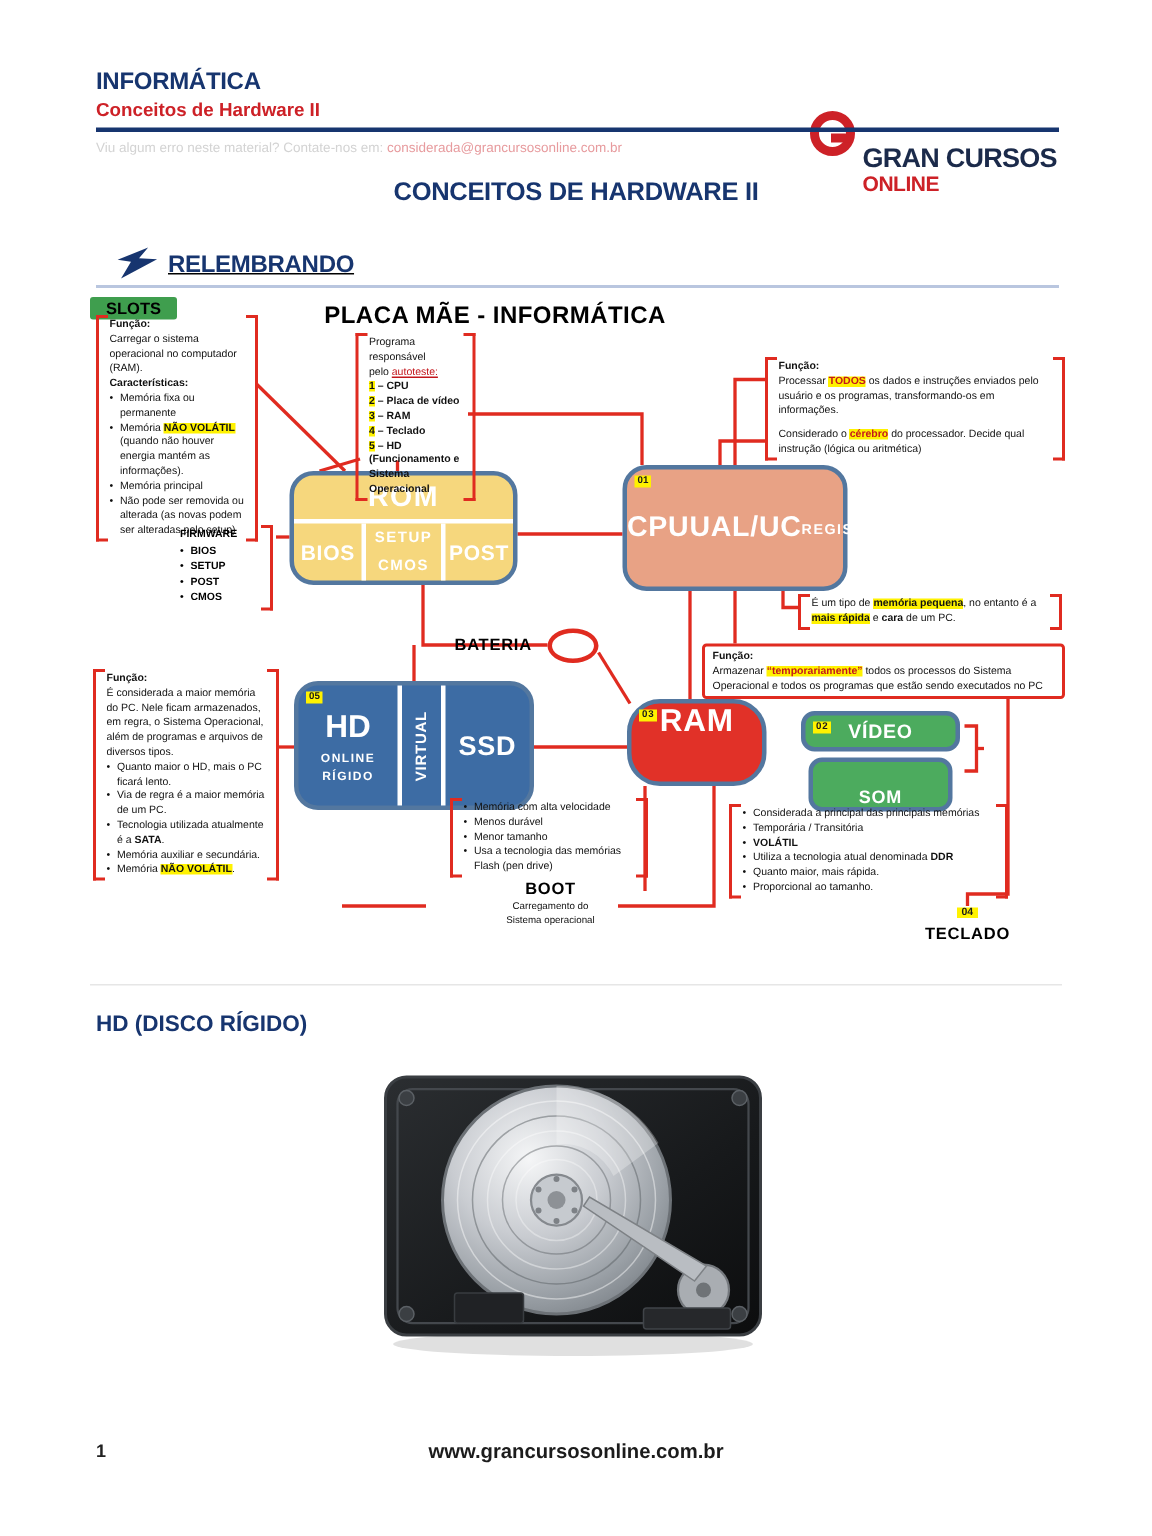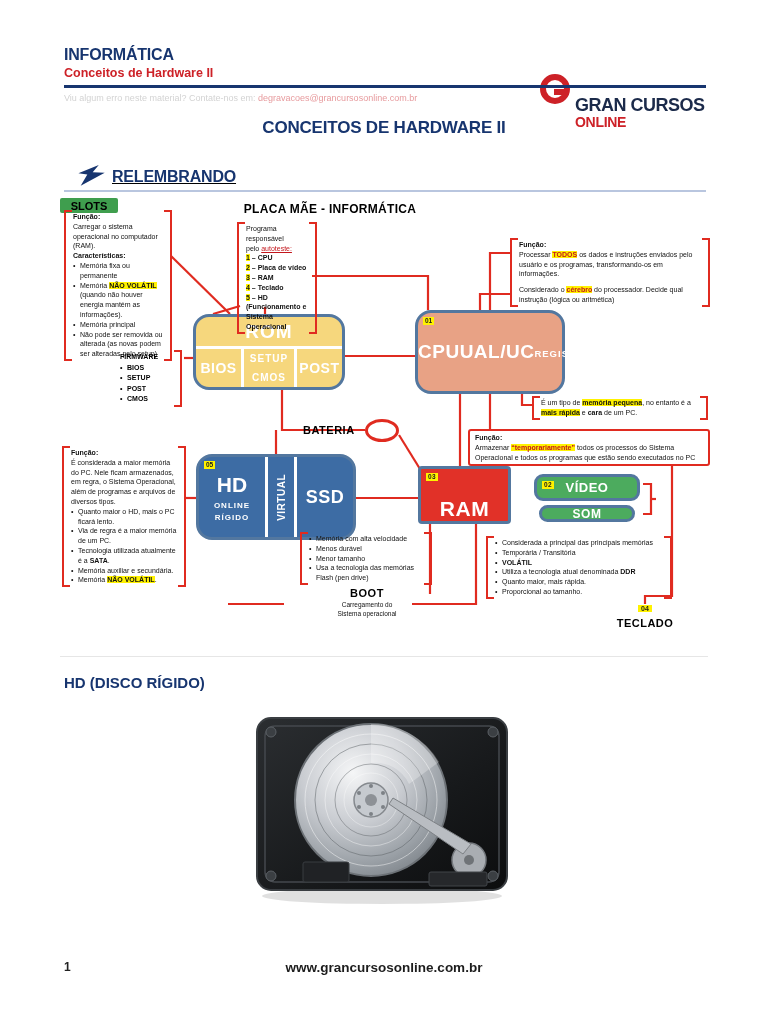--- a/index.html
+++ b/index.html
@@ -21,21 +21,21 @@
 
   
   .page-title { position:absolute; left:0; top:118px; width:768px; text-align:center; font-size:17px; font-weight:bold; color:#17356f; letter-spacing:-0.2px; }
   .section-row { position:absolute; left:76px; top:163px; display:flex; align-items:center; gap:6px;text-decoration:underline; }
   .section-title { font-size:16px; font-weight:bold; color:#17356f; letter-spacing:-0.2px; }
   .section-rule { position:absolute; left:64px; top:190px; width:642px; height:2px; background:#b9c6df; }
 
   
   .diagram { position:absolute; left:60px; top:198px; width:650px; height:460px; }
   .diagram svg.wires { position:absolute; left:0; top:0; z-index:1; }
-  .d-title { position:absolute; left:145px; top:4px; width:250px; text-align:center; font-size:12px; font-weight:bold; color:#000; z-index:2; letter-spacing:0.3px; }
+  .d-title { position:absolute; left:145px; top:4px; width:250px; text-align:center; font-size:16px; font-weight:bold; color:#000; z-index:2; letter-spacing:0.3px; }
 
   .note { position:absolute; font-size:7px; line-height:1.4; color:#111; padding:2px 9px; z-index:3; }
   .note::before { content:""; position:absolute; left:0; top:0; bottom:0; width:6px; border:2px solid #e02b20; border-right:none; }
   .note::after  { content:""; position:absolute; right:0; top:0; bottom:0; width:6px; border:2px solid #e02b20; border-left:none; }
   .note-box { position:absolute; font-size:7px; line-height:1.4; color:#111; padding:2px 5px; border:2px solid #e02b20; border-radius:3px; z-index:3; background:#fff; }
   .nt { font-weight:bold; }
   .bli { padding-left:7px; position:relative; }
   .bli::before { content:"•"; position:absolute; left:0; }
   .hl { background:#fff200; font-weight:bold; }
   .redhl { background:#fff200; color:#c3161c; font-weight:bold; }
@@ -61,24 +61,24 @@
   .vtext { writing-mode:vertical-rl; transform:rotate(180deg); font-size:9px; letter-spacing:0.5px; }
 
   .hdb { left:136px; top:256px; width:160px; height:86px; background:#3d6ca4; border-radius:16px; display:flex; }
   .hd-col1 { flex:0 0 66px; display:flex; flex-direction:column; align-items:center; justify-content:center; position:relative; padding-top:4px; }
   .hd-t { font-size:21px; line-height:1; margin-bottom:5px; }
   .hd-s { font-size:8px; letter-spacing:1px; line-height:1.5; }
   .hd-col2 { flex:0 0 32px; border-left:3px solid #fff; border-right:3px solid #fff; display:flex; align-items:center; justify-content:center; }
   .hd-col2 .vtext { font-size:10px; }
   .hd-col3 { flex:1; display:flex; align-items:center; justify-content:center; font-size:18px; letter-spacing:0.5px; }
 
-  .ramb { left:358px; top:268px; width:93px; height:58px; background:#e13128; border-radius:4px; display:flex; align-items:flex-end; justify-content:center; font-size:21px; letter-spacing:0.5px; }
+  .ramb { left:358px; top:268px; width:93px; height:58px; background:#e13128; border-radius:22px; display:flex; align-items:flex-start; justify-content:center; font-size:21px; letter-spacing:0.5px; }
   .greenb { background:#4cab5e; border-radius:9px; display:flex; align-items:center; justify-content:center; }
   .videob { left:474px; top:276px; width:106px; height:27px; font-size:13px; letter-spacing:0.5px; }
-  .somb { left:479px; top:307px; width:96px; height:17px; font-size:12px; letter-spacing:0.5px; }
+  .somb { left:479px; top:307px; width:96px; height:36px; font-size:12px; letter-spacing:0.5px;align-items:flex-end; }
   .slotsb { left:596px; top:283px; width:58px; height:15px; background:#3f9e4e; border:none; border-radius:2px; color:#000; display:flex; align-items:center; justify-content:center; font-size:11px; z-index:2; font-weight:bold; }
 
   .fw-box { position:absolute; left:56px; top:152px; width:66px; font-size:7px; font-weight:bold; color:#000; padding:2px 9px 2px 4px; z-index:3; line-height:1.5; }
   .fw-box::after { content:""; position:absolute; right:0; top:0; bottom:0; width:6px; border:2px solid #e02b20; border-left:none; }
 
   .bat-label { position:absolute; left:243px; top:226px; font-size:11px; font-weight:bold; color:#000; z-index:2; letter-spacing:0.5px; }
   .bat-ell { position:absolute; left:305px; top:221px; width:34px; height:23px; border:3px solid #e02b20; border-radius:50%; background:#fff; z-index:2; }
 
   .boot-label { position:absolute; left:262px; top:389px; width:90px; text-align:center; font-size:11px; font-weight:bold; color:#000; z-index:2; letter-spacing:0.5px; }
   .boot-sub { position:absolute; left:252px; top:402px; width:110px; text-align:center; font-size:6.5px; color:#111; z-index:2; line-height:1.4; }
@@ -104,21 +104,21 @@
   <div class="hdr-lesson">Conceitos de Hardware II</div>
   <div class="logo">
     <div class="logo-g"></div>
     <div class="logo-txt">
       <span class="logo-l1">GRAN CURSOS</span>
       <span class="logo-l2">ONLINE</span>
     </div>
   </div>
   <div class="hdr-rule"></div>
   <div class="hdr-contact">
-    <span>Viu algum erro neste material? Contate-nos em: </span><a href="#">degravacoes@grancursosonline.com.br</a>
+    <span>Viu algum erro neste material? Contate-nos em: </span><a href="#">considerada@grancursosonline.com.br</a>
   </div>
 
   <div class="page-title">CONCEITOS DE HARDWARE II</div>
   <div class="section-row">
     <svg width="30" height="28" viewBox="0 0 30 28">
       <path d="M21 1 L2 12 L11 12 L6 24 L28 8 L16 9 Z" fill="#17356f" transform="rotate(8 15 14)"></path>
     </svg>
     <span class="section-title">RELEMBRANDO</span>
   </div>
   <div class="section-rule"></div>

